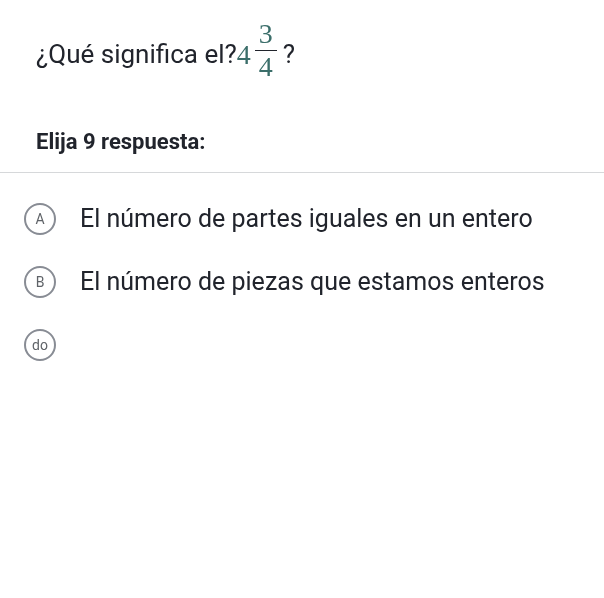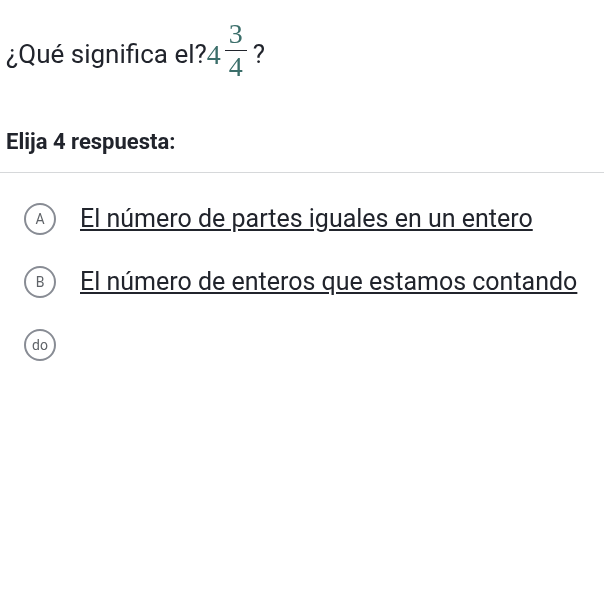--- a/index.html
+++ b/index.html
@@ -9,21 +9,21 @@
   }
   body {
     font-family: -apple-system, BlinkMacSystemFont, "Segoe UI", Roboto, "Helvetica Neue", Arial, sans-serif;
     background: #ffffff;
     width: 604px;
     height: 598px;
     padding: 0;
     color: #21242c;
   }
   .question-container {
-    padding: 24px 24px 0 6px;
+    padding: 24px 24px 0 36px;
   }
   .question-text {
     font-size: 26px;
     line-height: 1.4;
     color: #21242c;
     display: inline-flex;
     align-items: center;
     flex-wrap: wrap;
   }
   .math-num {
@@ -82,56 +82,55 @@
     align-items: center;
     justify-content: center;
     font-size: 14px;
     color: #5f6368;
     margin-top: 2px;
   }
   .option-text {
     font-size: 25px;
     line-height: 1.4;
     color: #21242c;
-    text-decoration: underline;
   }
 </style>
 </head>
 <body>
 
 <div class="question-container">
   <div class="question-text">
     <span>¿Qué significa el?</span>
     <span class="math-num">4</span>
     <span class="fraction">
       <span class="num">3</span>
       <span class="den">4</span>
     </span>
     <span>?</span>
   </div>
 
-  <div class="instruction">Elija 4 respuesta:</div>
+  <div class="instruction">Elija 9 respuesta:</div>
 </div>
 
 <hr class="divider">
 
 <div class="options">
 
   <div class="option">
     <div class="option-indicator">
       <span>A</span>
     </div>
     <div class="option-text">El número de partes iguales en un entero</div>
   </div>
 
   <div class="option">
     <div class="option-indicator">
       <span>B</span>
     </div>
-    <div class="option-text">El número de enteros que estamos contando</div>
+    <div class="option-text">El número de piezas que estamos enteros</div>
   </div>
 
   <div class="option">
     <div class="option-indicator">
       <span>do</span>
     </div>
   </div>
 
 </div>
 

